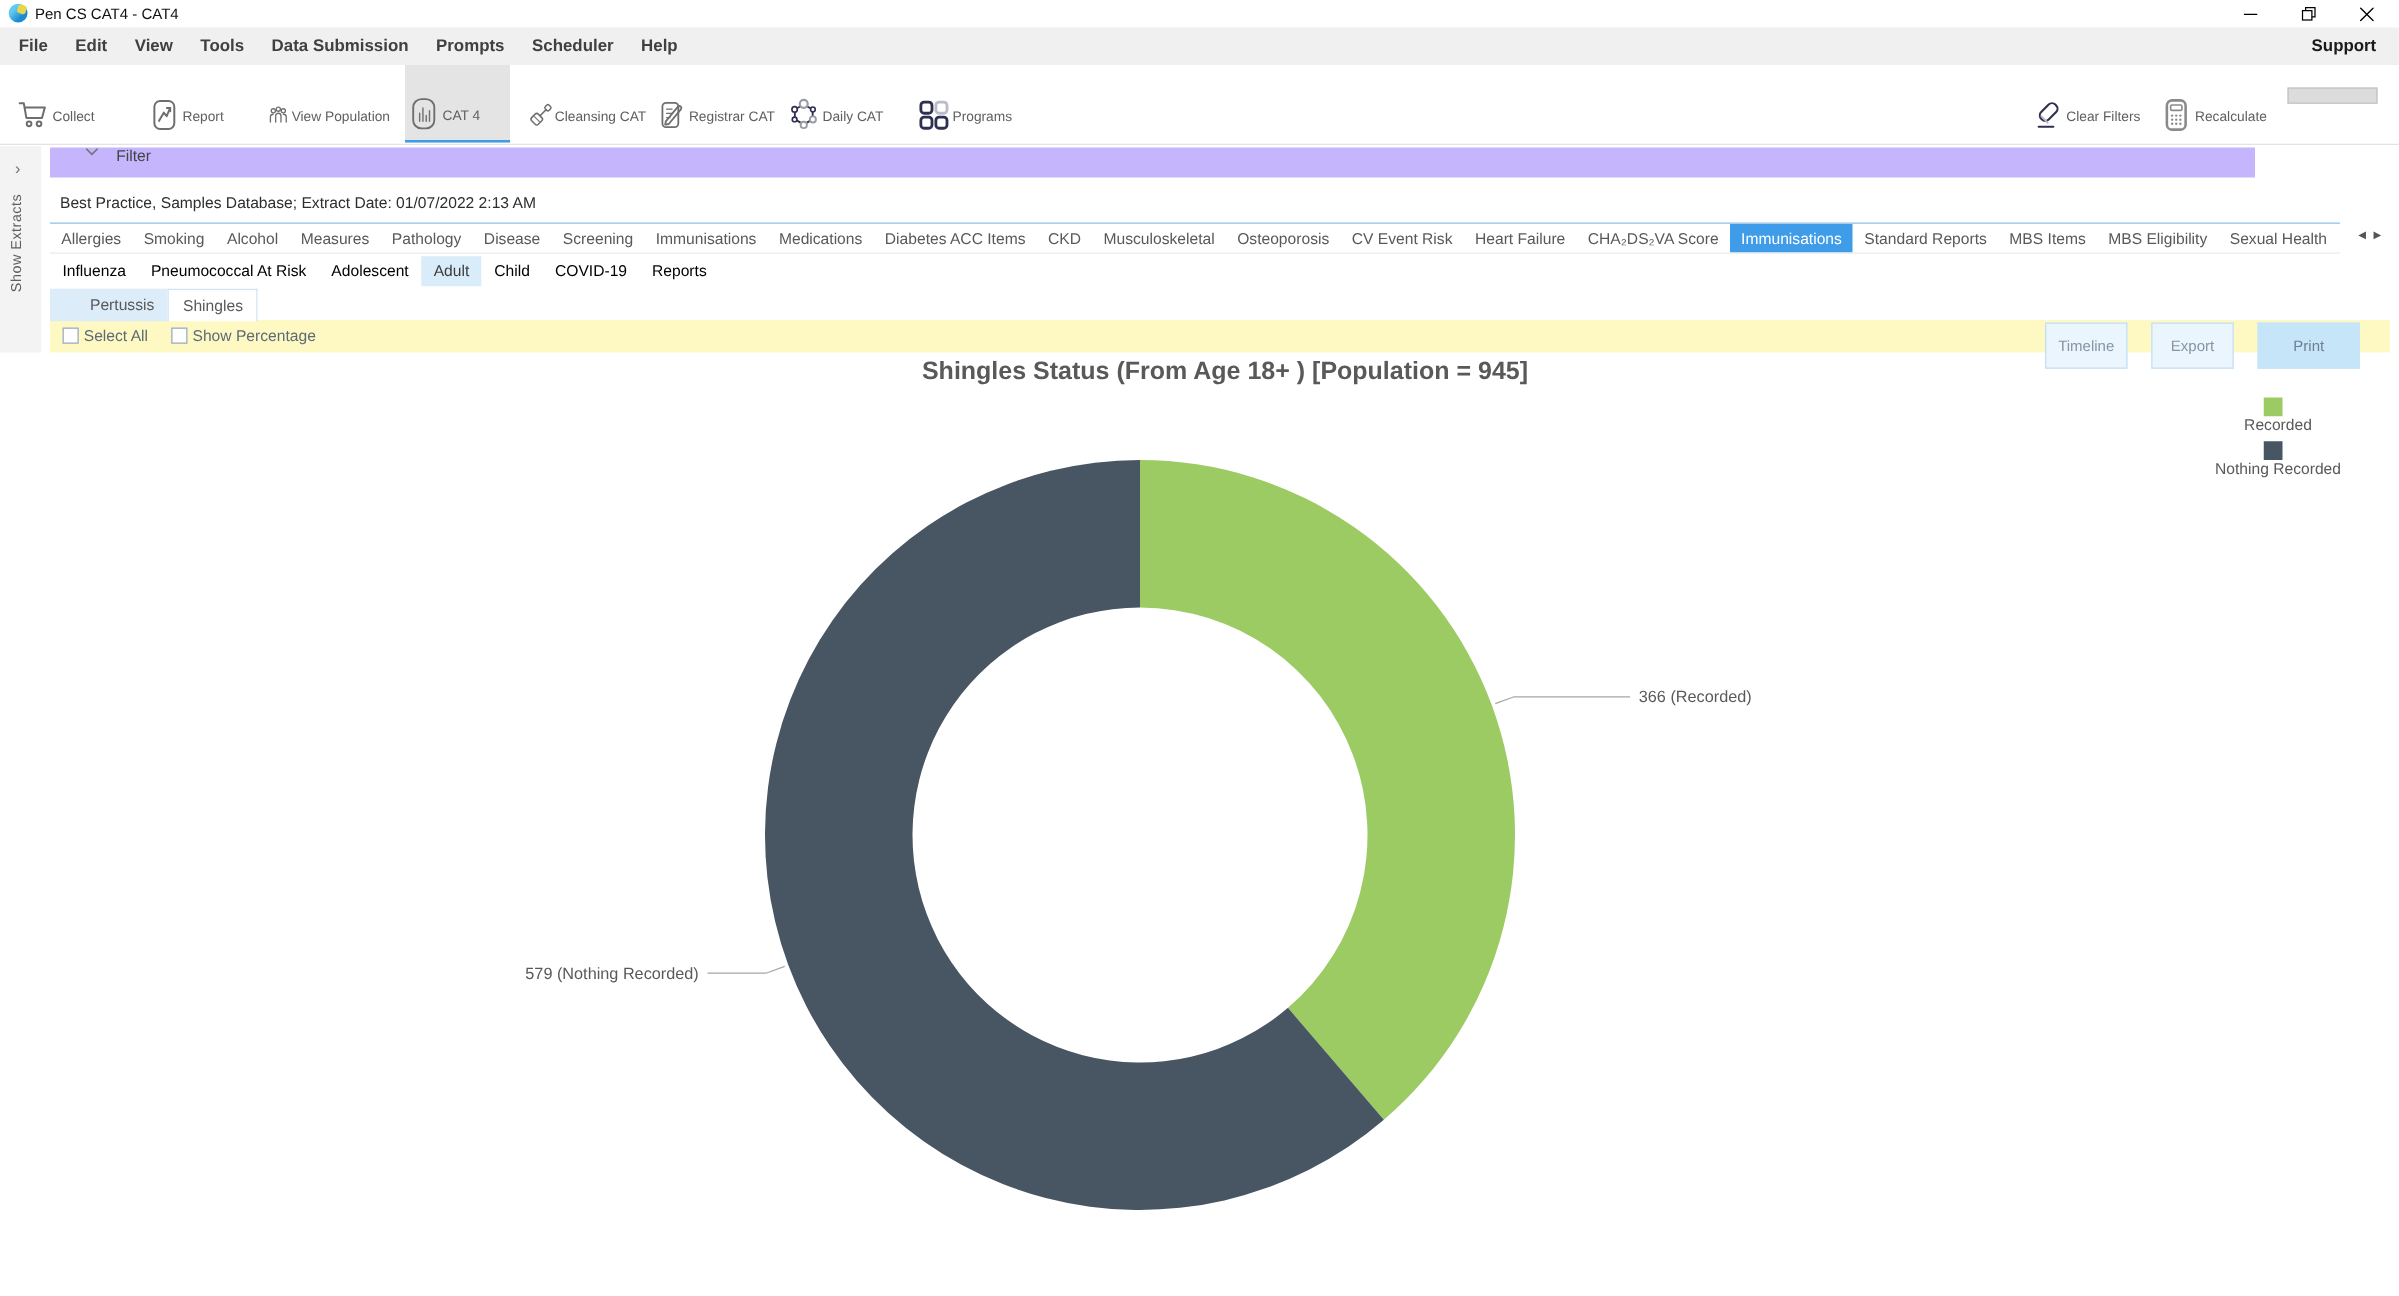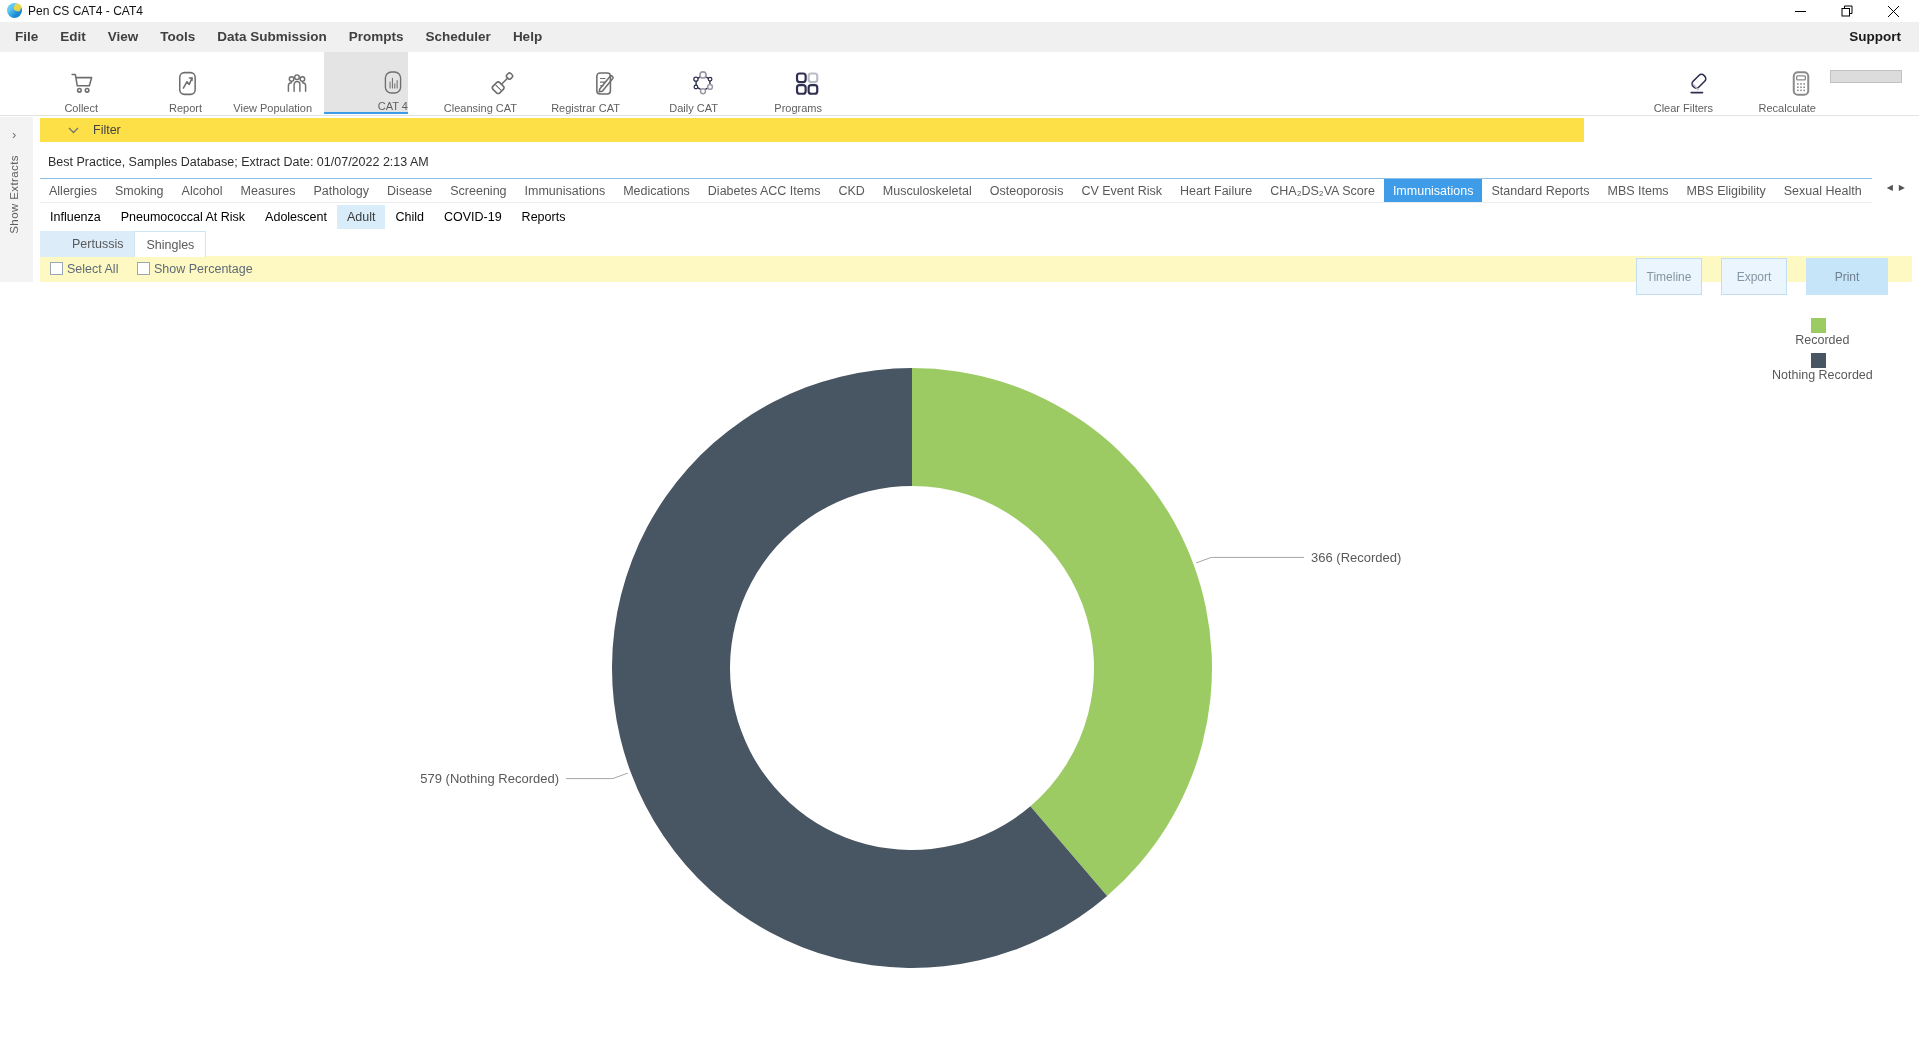--- a/index.html
+++ b/index.html
@@ -17,36 +17,36 @@
 
   
   #menubar { position:absolute; left:0; top:22px; width:1919px; height:30px; background:#f0f0f0;
              display:flex; align-items:center; padding-left:4px; }
   .menu-item { font-size:13.5px; font-weight:700; color:#404040; padding:0 11px; line-height:30px; }
   #menu-support { position:absolute; right:18px; top:22px; line-height:30px; font-size:13.5px; font-weight:700; color:#1a1a1a; }
 
   
   #toolbar { position:absolute; left:0; top:52px; width:1919px; height:64px; background:#fff;
              border-bottom:1px solid #e3e3e3; }
-  .tool-btn { position:absolute; top:52px; height:62px; display:flex; flex-direction:column;
-              align-items:flex-end; justify-content:flex-start; padding-top:17px; }
+  .tool-btn { position:absolute; top:52px; height:62px; display:flex; flex-direction:row;
+              align-items:center; justify-content:flex-start; padding-top:17px; }
   .tool-btn .lbl { font-size:11px; color:#5f5f5f; margin-top:4px; white-space:nowrap; }
   .tool-btn.active { background:#e4e4e4; border-bottom:2px solid #3e9ce9; }
   #progress-pill { position:absolute; left:1830px; top:70px; width:72px; height:13px;
                    background:#dcdcdc; border:1px solid #c2c2c2; }
 
   
   #side-strip { position:absolute; left:0; top:117px; width:33px; height:920px; background:#f3f3f3; }
   #side-chevron { position:absolute; left:12px; top:10px; color:#707070; font-size:13px; }
   #side-label { position:absolute; left:8px; top:38px; writing-mode:vertical-rl; transform:rotate(180deg);
                 font-size:11.5px; color:#5f5f5f; letter-spacing:.4px; }
 
   
-  #filter-bar { position:absolute; left:40px; top:118px; width:1544px; height:24px; background:#fde047;
-                display:flex; align-items:center; }
+  #filter-bar { position:absolute; left:40px; top:118px; width:1764px; height:24px; background:#c4b5fd;
+                display:flex; }
   #filter-bar svg { margin-left:28px; }
   #filter-label { font-size:12.5px; color:#444; margin-left:14px; }
 
   
   #extract-info { position:absolute; left:48px; top:155px; font-size:12.5px; color:#2e2e2e; }
 
   
   #tabs-row1 { position:absolute; left:40px; top:178px; width:1832px; height:25px;
                border-top:1px solid #8fc0e8; border-bottom:1px solid #ececec;
                display:flex; align-items:stretch; overflow:hidden; white-space:nowrap; }
@@ -289,20 +289,21 @@
   <span class="chk" style="left:10px"></span>
   <span class="chk-label" style="left:27px">Select All</span>
   <span class="chk" style="left:97px"></span>
   <span class="chk-label" style="left:114px">Show Percentage</span>
   <span class="bar-btn" style="left:1596px;width:66px">Timeline</span>
   <span class="bar-btn" style="left:1681px;width:66px">Export</span>
   <span class="bar-btn primary" style="left:1766px;width:82px">Print</span>
 </div>
 
 <div id="chart-region">
+  <div id="chart-title">Shingles Status (From Age 18+ ) [Population = 945]</div>
   <div id="legend">
     <div class="legend-item">
       <span class="legend-swatch" style="background: rgb(156, 203, 100);"></span>
       <span class="legend-text">Recorded</span>
     </div>
     <div class="legend-item">
       <span class="legend-swatch" style="background: rgb(72, 85, 99);"></span>
       <span class="legend-text">Nothing Recorded</span>
     </div>
   </div>

